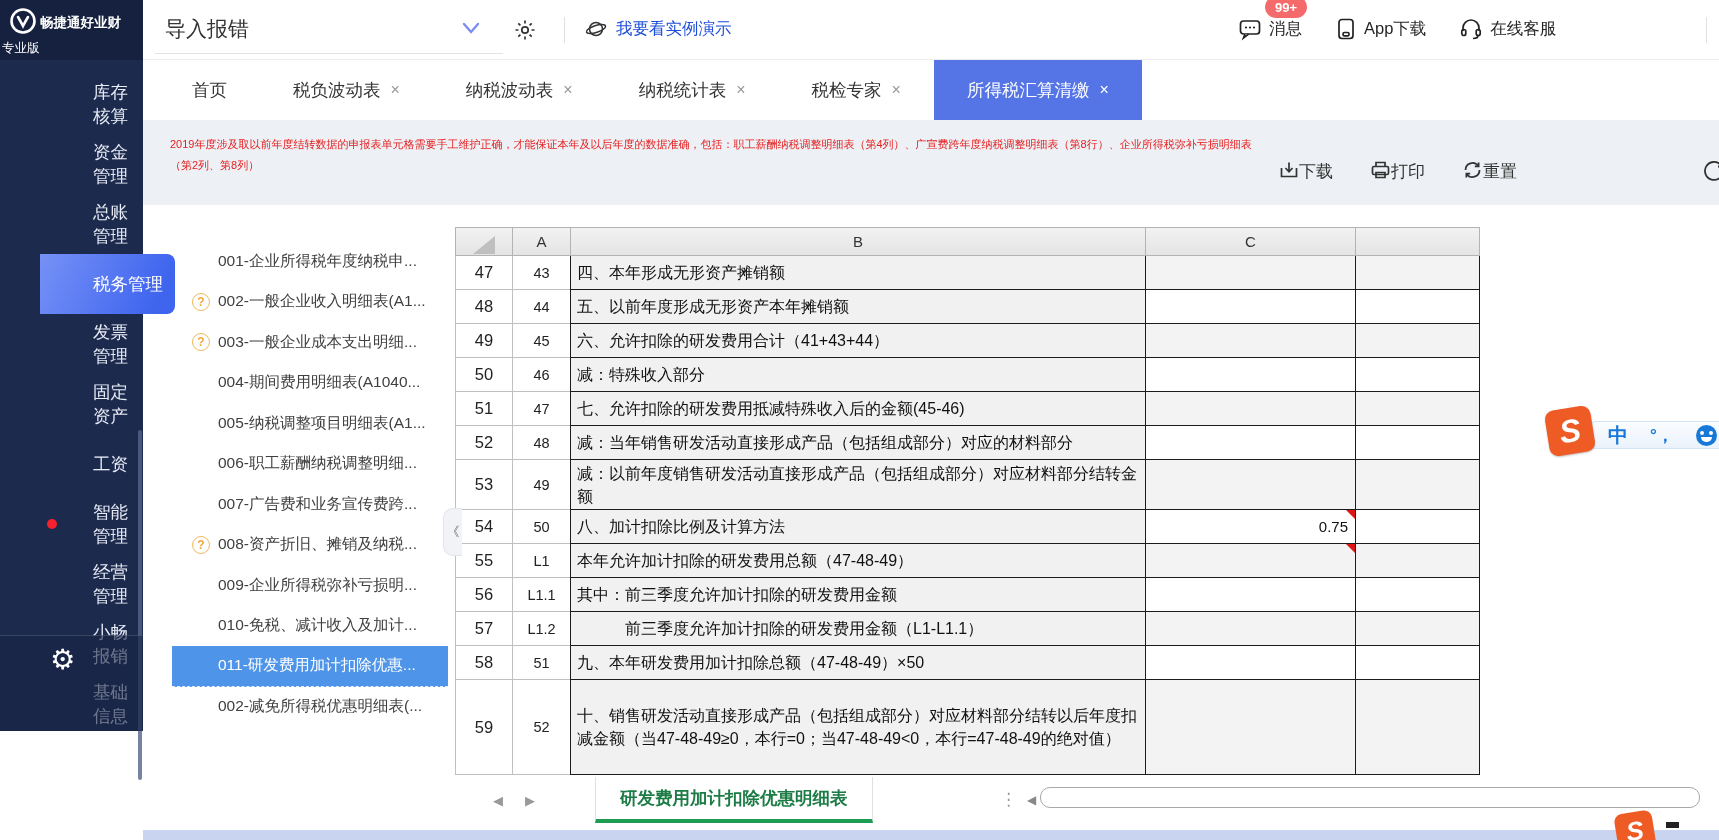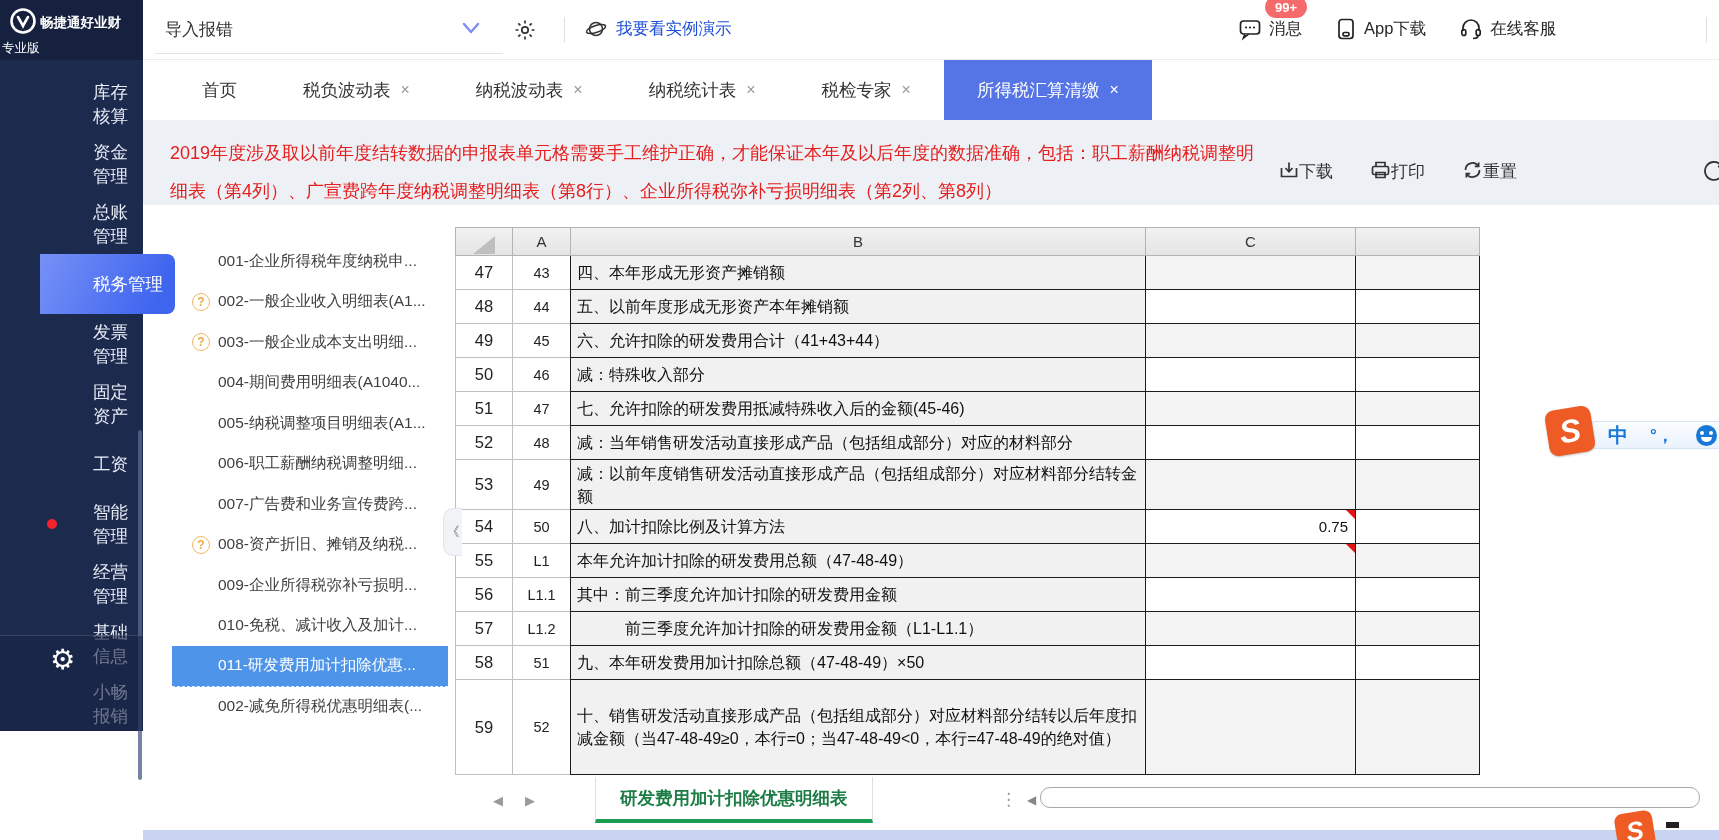--- a/index.html
+++ b/index.html
@@ -16,41 +16,41 @@
   .nav { position:absolute; left:0; top:74px; width:143px; }
   .nav-item { position:relative; height:60px; display:flex; align-items:center; padding-left:53px; color:#e8ecf6; font-size:17.5px; cursor:pointer;margin-left:40px; }
   .nav-item.active { width:135px; border-radius:0 8px 8px 0; background:linear-gradient(115deg,#7691f6 0%,#3f65ef 85%); color:#fff; }
   .nav-dot { position:absolute; left:7px; top:50%; margin-top:-5px; width:10px; height:10px; border-radius:50%; background:#f5222d; }
   .side-scroll { position:absolute; right:1px; top:430px; width:4px; height:350px; background:#55648c; border-radius:2px; opacity:.8; }
   .side-footer { position:absolute; left:0; bottom:0; width:143px; height:96px; border-top:1px solid rgba(255,255,255,.14); background:#17244397; }
   .side-gear { position:absolute; left:50px; top:10px; color:#fff; font-size:28px; line-height:28px; }
 
   
   .topbar { position:absolute; left:143px; top:0; width:1576px; height:60px; background:#fff; border-bottom:1px solid #ececec; z-index:5; }
-  .tb-select { position:absolute; left:22px; top:0; height:58px; display:flex; align-items:center; font-size:17px; color:#333; cursor:pointer; }
+  .tb-select { position:absolute; left:22px; top:0; height:58px; display:flex; align-items:center; font-size:21px; color:#333; cursor:pointer; }
   .tb-select-underline { position:absolute; left:12px; top:53px; width:348px; height:1px; background:#e3e3e3; }
   .tb-chevron { position:absolute; left:318px; top:21px; }
   .tb-gear { position:absolute; left:370px; top:18px; cursor:pointer; }
   .tb-div1 { position:absolute; left:421px; top:17px; width:1px; height:26px; background:#e0e0e0; }
   .tb-demo { position:absolute; left:442px; top:0; height:58px; display:flex; align-items:center; gap:9px; font-size:16.5px; color:#1d4ed8; cursor:pointer; }
   .tb-right { position:absolute; left:1095px; top:0; height:58px; display:flex; align-items:center; gap:33px; }
   .tb-item { position:relative; display:flex; align-items:center; gap:7px; font-size:16.5px; color:#262626; cursor:pointer; }
   .badge { position:absolute; top:-21px; left:27px; min-width:42px; height:22px; padding:0 8px; background:#f56a6a; color:#fff; font-size:13px; font-weight:bold; border-radius:12px; display:flex; align-items:center; justify-content:center; }
   .tb-div2 { position:absolute; left:1563px; top:17px; width:1px; height:26px; background:#e0e0e0; }
 
   
-  .tabbar { position:absolute; left:143px; top:60px; width:1576px; height:60px; background:#fff; display:flex; align-items:stretch; padding-left:26px; z-index:4; }
+  .tabbar { position:absolute; left:143px; top:60px; width:1576px; height:60px; background:#fff; display:flex; align-items:stretch; padding-left:16px; z-index:4; }
   .tab { display:flex; align-items:center; padding:0 33px; font-size:17.5px; color:#333; cursor:pointer; white-space:nowrap; }
   .tab .close { margin-left:10px; color:#999; font-size:16px; }
   .tab.active { background:#5575e6; color:#fff; }
   .tab.active .close { color:#fff; }
 
   
   .notice { position:absolute; left:143px; top:120px; width:1576px; height:85px; background:#edf0f5; z-index:3; }
-  .notice-text { position:absolute; left:27px; top:14px; width:1098px; font-size:18px; line-height:38px; color:#e61d1d; }
+  .notice-text { position:absolute; left:27px; top:14px; width:1098px; font-size:11px; line-height:21px; color:#e61d1d; }
   .actions { position:absolute; left:1136px; top:40px; display:flex; gap:37px; }
   .action { display:flex; align-items:flex-start; font-size:17px; color:#333; cursor:pointer; white-space:nowrap; }
   .action-extra { position:absolute; left:1552px; top:40px; cursor:pointer; }
 
   
   .content { position:absolute; left:143px; top:205px; width:1576px; height:635px; background:#fff; }
 
   
   .form-list { position:absolute; left:29px; top:36px; width:276px; }
   .form-item { position:relative; height:40.5px; display:flex; align-items:center; padding-left:46px; font-size:15.5px; color:#404040; cursor:pointer; white-space:nowrap; }
@@ -137,24 +137,24 @@
           <span>工资</span>
         </div>
         <div class="nav-item">
           <span class="nav-dot"></span>
           <span>智能管理</span>
         </div>
         <div class="nav-item">
           <span>经营管理</span>
         </div>
         <div class="nav-item">
+          <span>小畅报销</span>
+        </div>
+        <div class="nav-item">
           <span>基础信息</span>
-        </div>
-        <div class="nav-item">
-          <span>小畅报销</span>
         </div>
       </div>
     <div class="side-scroll"></div>
     <div class="side-footer">
       <div class="side-gear">⚙</div>
     </div>
   </div>
 
   <div class="topbar">
     <div class="tb-select">

